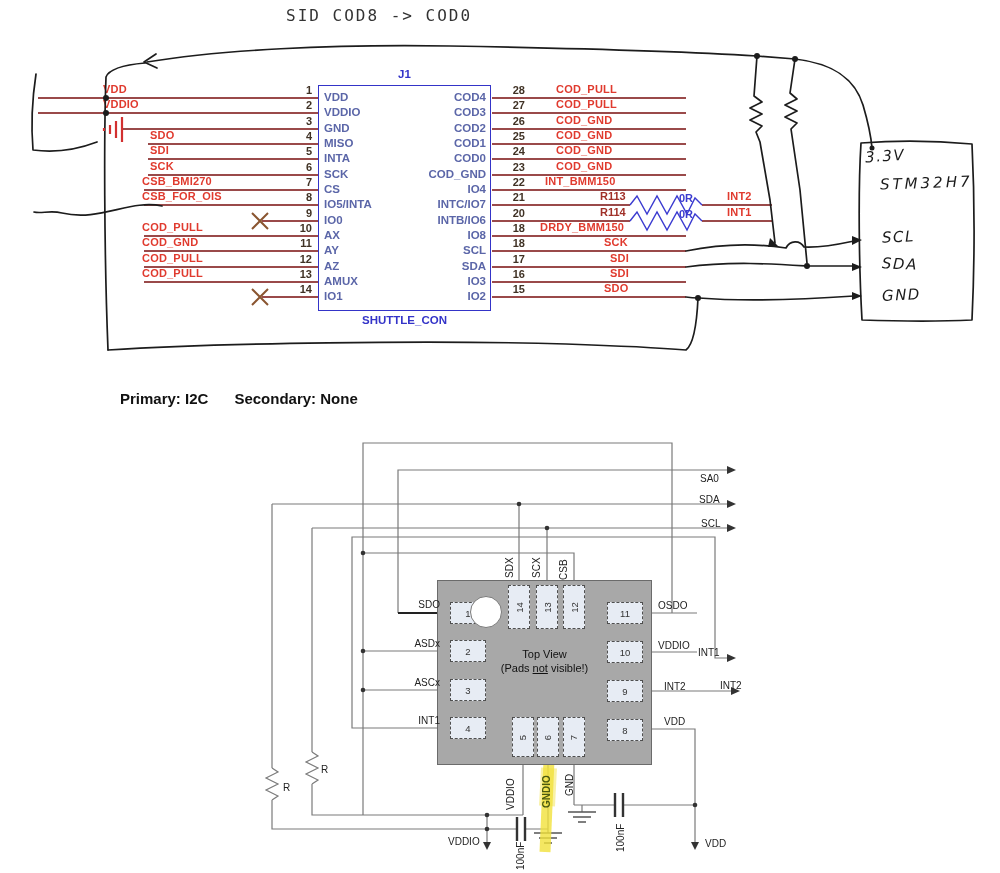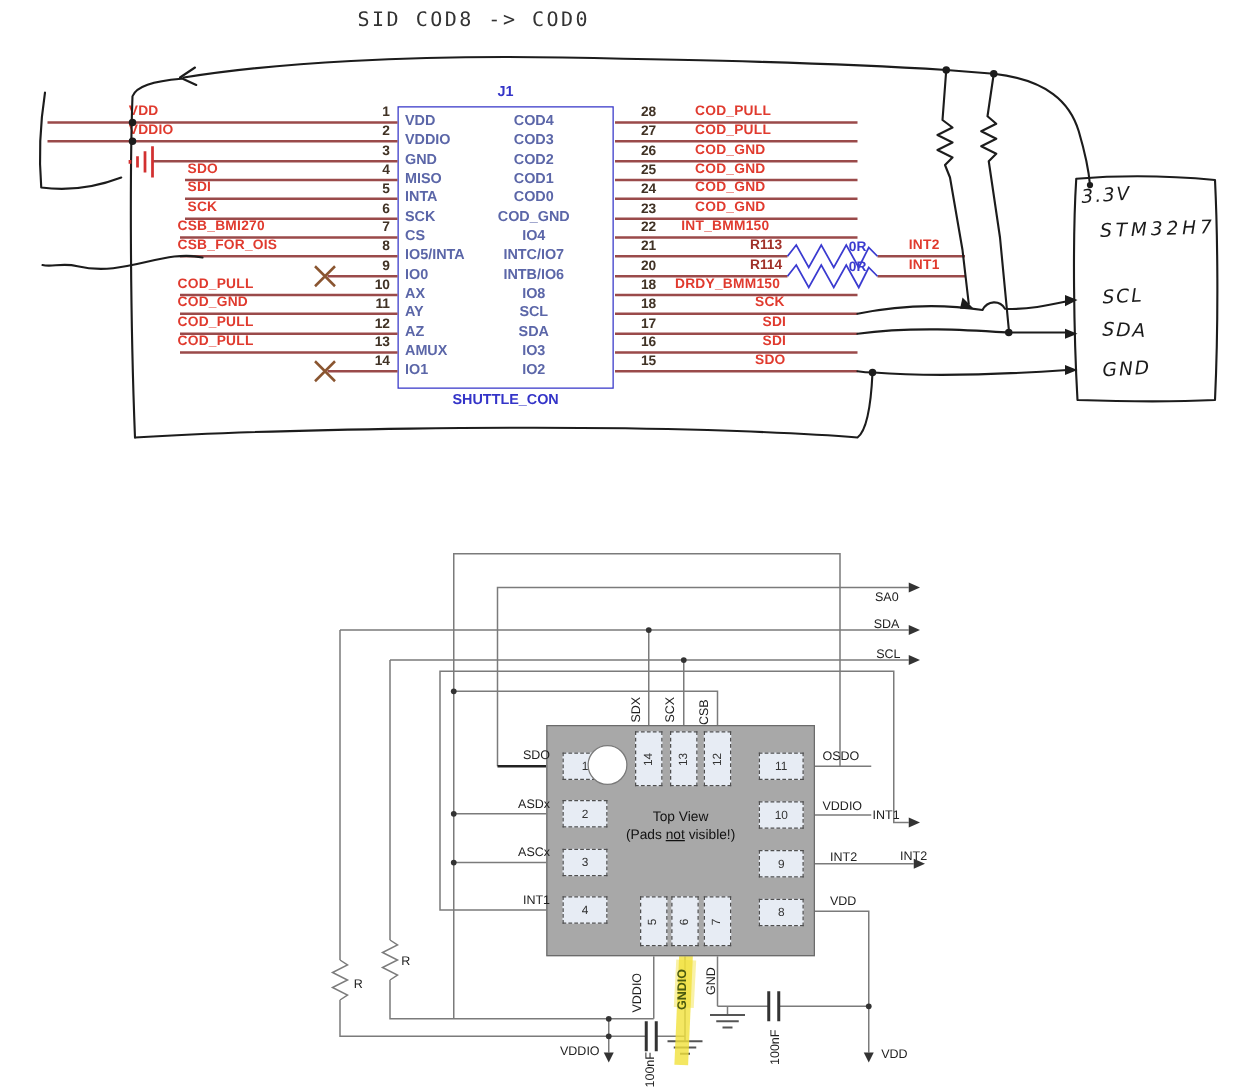--- a/index.html
+++ b/index.html
@@ -17,21 +17,21 @@
   .bluetxt{position:absolute;font:bold 11.5px "Liberation Sans",sans-serif;
            color:var(--connector,#3434c8);z-index:5;text-align:center;width:173px;left:318px}
   .row{position:absolute;left:0;width:1000px;height:0;z-index:5}
   .stub{position:absolute;top:-1px;height:2px;background:var(--wire,#9a4a4a)}
   .pn{position:absolute;top:-14px;font:bold 11px "Liberation Sans",sans-serif;color:var(--pinnum,#403225)}
   .pnl{left:284px;width:28px;text-align:right}
   .pnr{left:497px;width:28px;text-align:right}
   .nm{position:absolute;top:-7px;height:14px;line-height:14px;
       font:bold 11.5px "Liberation Sans",sans-serif;color:var(--pinname,#5b66a8)}
   .nml{left:324px}
-  .nmr{left:368px;width:118px;text-align:center}
+  .nmr{left:368px;width:118px;text-align:right}
   .nl{position:absolute;top:-15px;font:bold 11px "Liberation Sans",sans-serif;
       color:var(--netlabel,#e03a2e);letter-spacing:.2px;white-space:nowrap}
   .rref{position:absolute;top:-15px;font:bold 11px "Liberation Sans",sans-serif;color:var(--resref,#a03028)}
   .rval{position:absolute;top:-13px;font:bold 11px "Liberation Sans",sans-serif;color:var(--resistor,#3b3bd0)}
   
   .hand{position:absolute;font:italic 15px "DejaVu Sans",sans-serif;color:#1b1b1b;
         letter-spacing:1.5px;z-index:5;white-space:nowrap}
   
   #note{position:absolute;left:120px;top:390px;font:bold 15px "Liberation Sans",sans-serif;
         color:#111;z-index:5}
@@ -289,20 +289,23 @@
       <span class="nm nmr">IO2</span>
       <span class="nl" style="left:604px">SDO</span>
     </div>
 
 <div class="hand" style="left:865px;top:147px;transform:rotate(-4deg)">3.3V</div>
 <div class="hand" style="left:880px;top:174px;transform:rotate(-2deg);letter-spacing:3px">STM32H7</div>
 <div class="hand" style="left:882px;top:228px;transform:rotate(-3deg)">SCL</div>
 <div class="hand" style="left:882px;top:255px;transform:rotate(2deg)">SDA</div>
 <div class="hand" style="left:882px;top:286px;transform:rotate(-3deg)">GND</div>
 
+<div id="note">
+  <span>Primary: I2C</span><span>Secondary: None</span>
+</div>
 
 <div id="pkg"></div>
 <div id="pin1circle"></div>
 
 <div class="pad h" style="left:450px;top:602px">
       <span class="padnum-top">1</span>
     </div>
 <div class="pad h" style="left:450px;top:640px">
       <span>2</span>
     </div>

